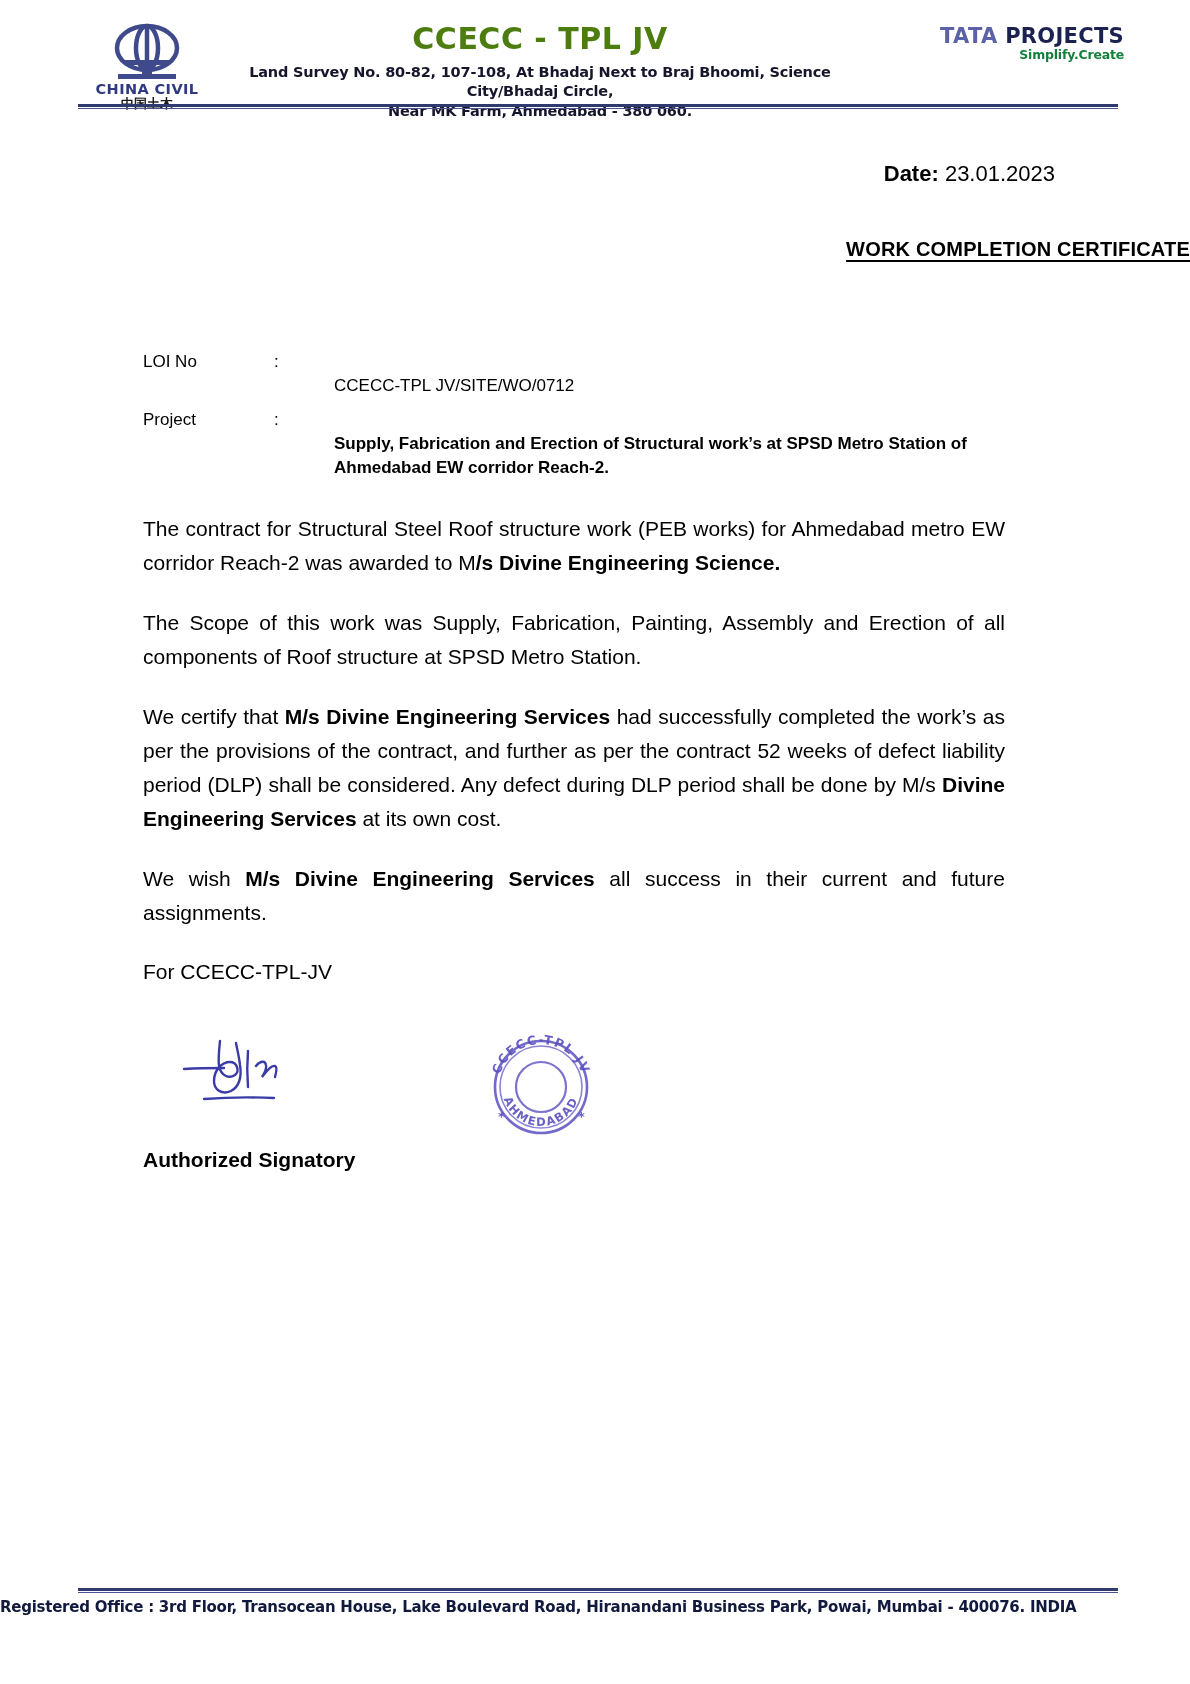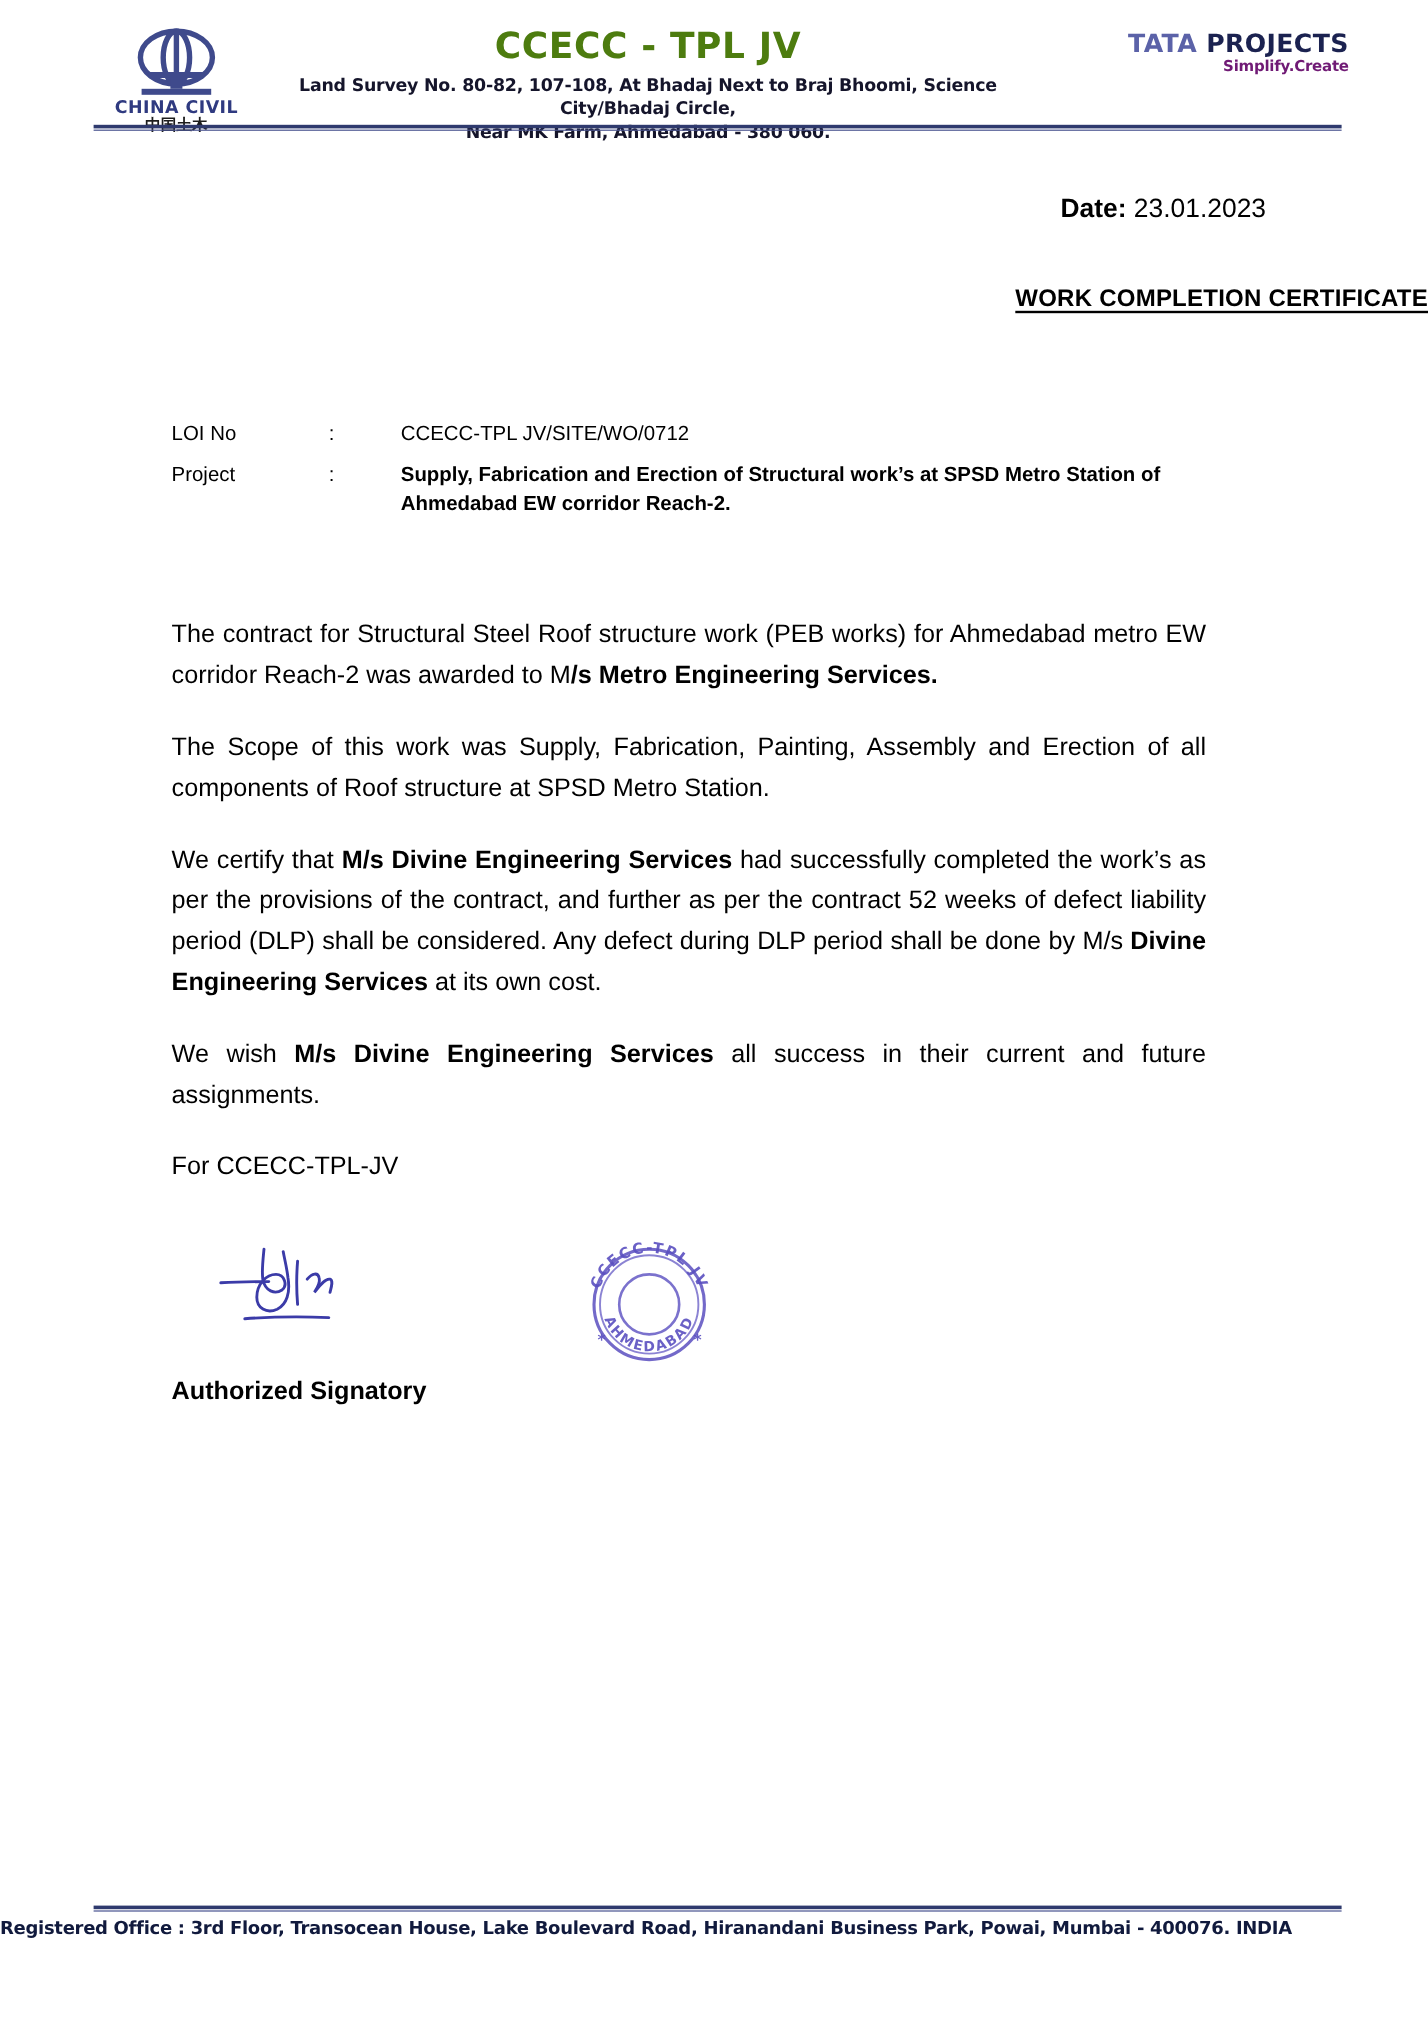--- a/index.html
+++ b/index.html
@@ -76,21 +76,21 @@
     letter-spacing: 0.3px;
     white-space: nowrap;
   }
   .tata-word { color: #5b62a8; }
   .projects-word { color: #1b2250; }
   .tata-tag {
     margin-top: 2px;
     font-family: "DejaVu Sans", sans-serif;
     font-size: 12.5px;
     font-weight: bold;
-    color: #701a75;
+    color: #15803d;
     letter-spacing: -0.2px;
   }
 
   .header-rule {
     position: absolute;
     left: 78px;
     top: 104px;
     width: 1040px;
     height: 6px;
   }
@@ -138,21 +138,21 @@
   }
   .field-row {
     display: flex;
     align-items: flex-start;
     font-size: 17px;
     line-height: 1.45;
     margin-bottom: 9px;
   }
   .field-label { width: 131px; flex: none; }
   .field-colon { width: 60px; flex: none; }
-  .field-value { flex: 1; }
+  .field-value { flex: 1; margin-top: 24px; }
   .field-value.bold { font-weight: bold; }
 
   .body-text {
     position: absolute;
     left: 143px;
     top: 512px;
     width: 862px;
     font-size: 21px;
   }
   .para {
@@ -291,21 +291,21 @@
       <div class="field-label">Project</div>
       <div class="field-colon">:</div>
       <div class="field-value bold">Supply, Fabrication and Erection of Structural work’s at SPSD Metro Station of Ahmedabad EW corridor Reach-2.</div>
     </div>
 
   </div>
 
   <div class="body-text">
 
     <p class="para">
-      <span>The contract for Structural Steel Roof structure work (PEB works) for Ahmedabad metro EW corridor Reach-2 was awarded to M</span><b>/s Metro Engineering Services.</b>
+      <span>The contract for Structural Steel Roof structure work (PEB works) for Ahmedabad metro EW corridor Reach-2 was awarded to M</span><b>/s Divine Engineering Science.</b>
     </p>
 
     <p class="para">
       <span>The Scope of this work was Supply, Fabrication, Painting, Assembly and Erection of all components of Roof structure at SPSD Metro Station.</span>
     </p>
 
     <p class="para">
       <span>We certify that </span><b>M/s Divine Engineering Services</b><span> had successfully completed the work’s as per the provisions of the contract, and further as per the contract 52 weeks of defect liability period (DLP) shall be considered. Any defect during DLP period shall be done by M/s </span><b>Divine Engineering Services</b><span> at its own cost.</span>
     </p>
 

